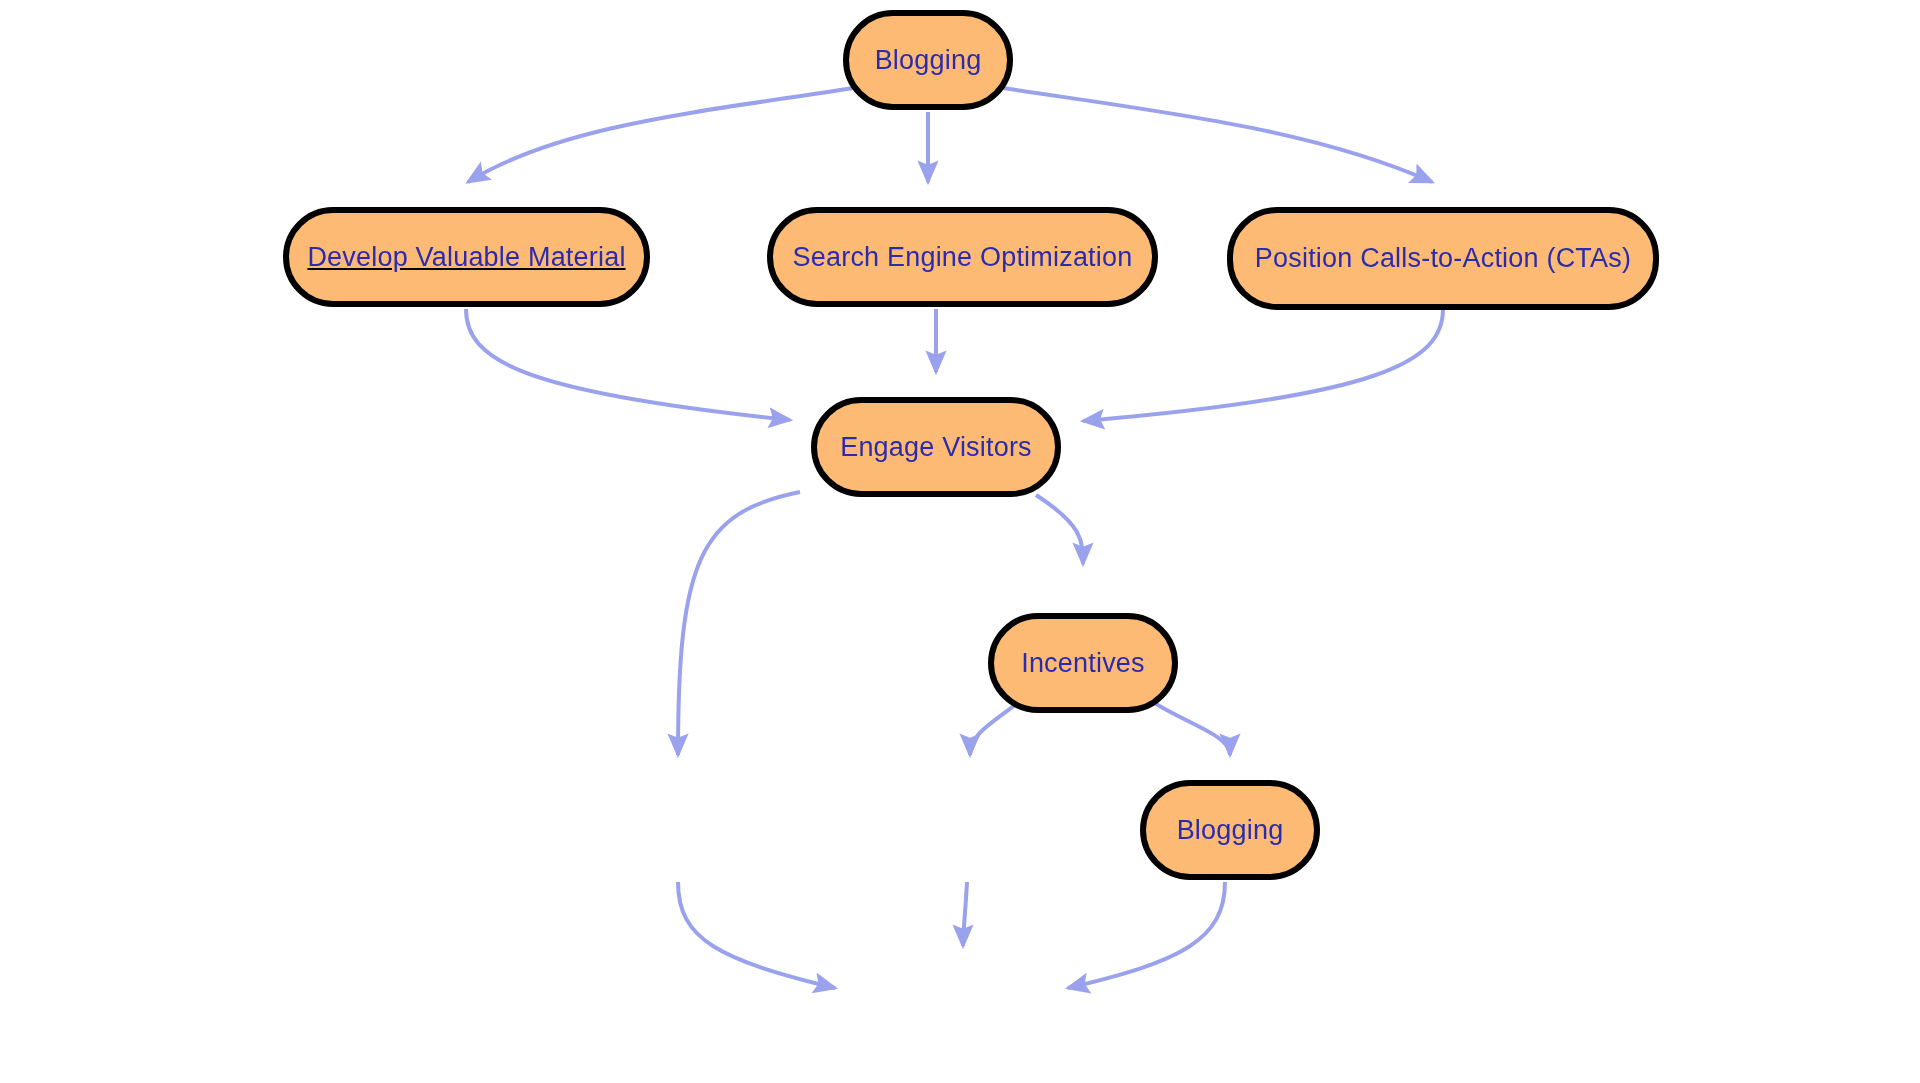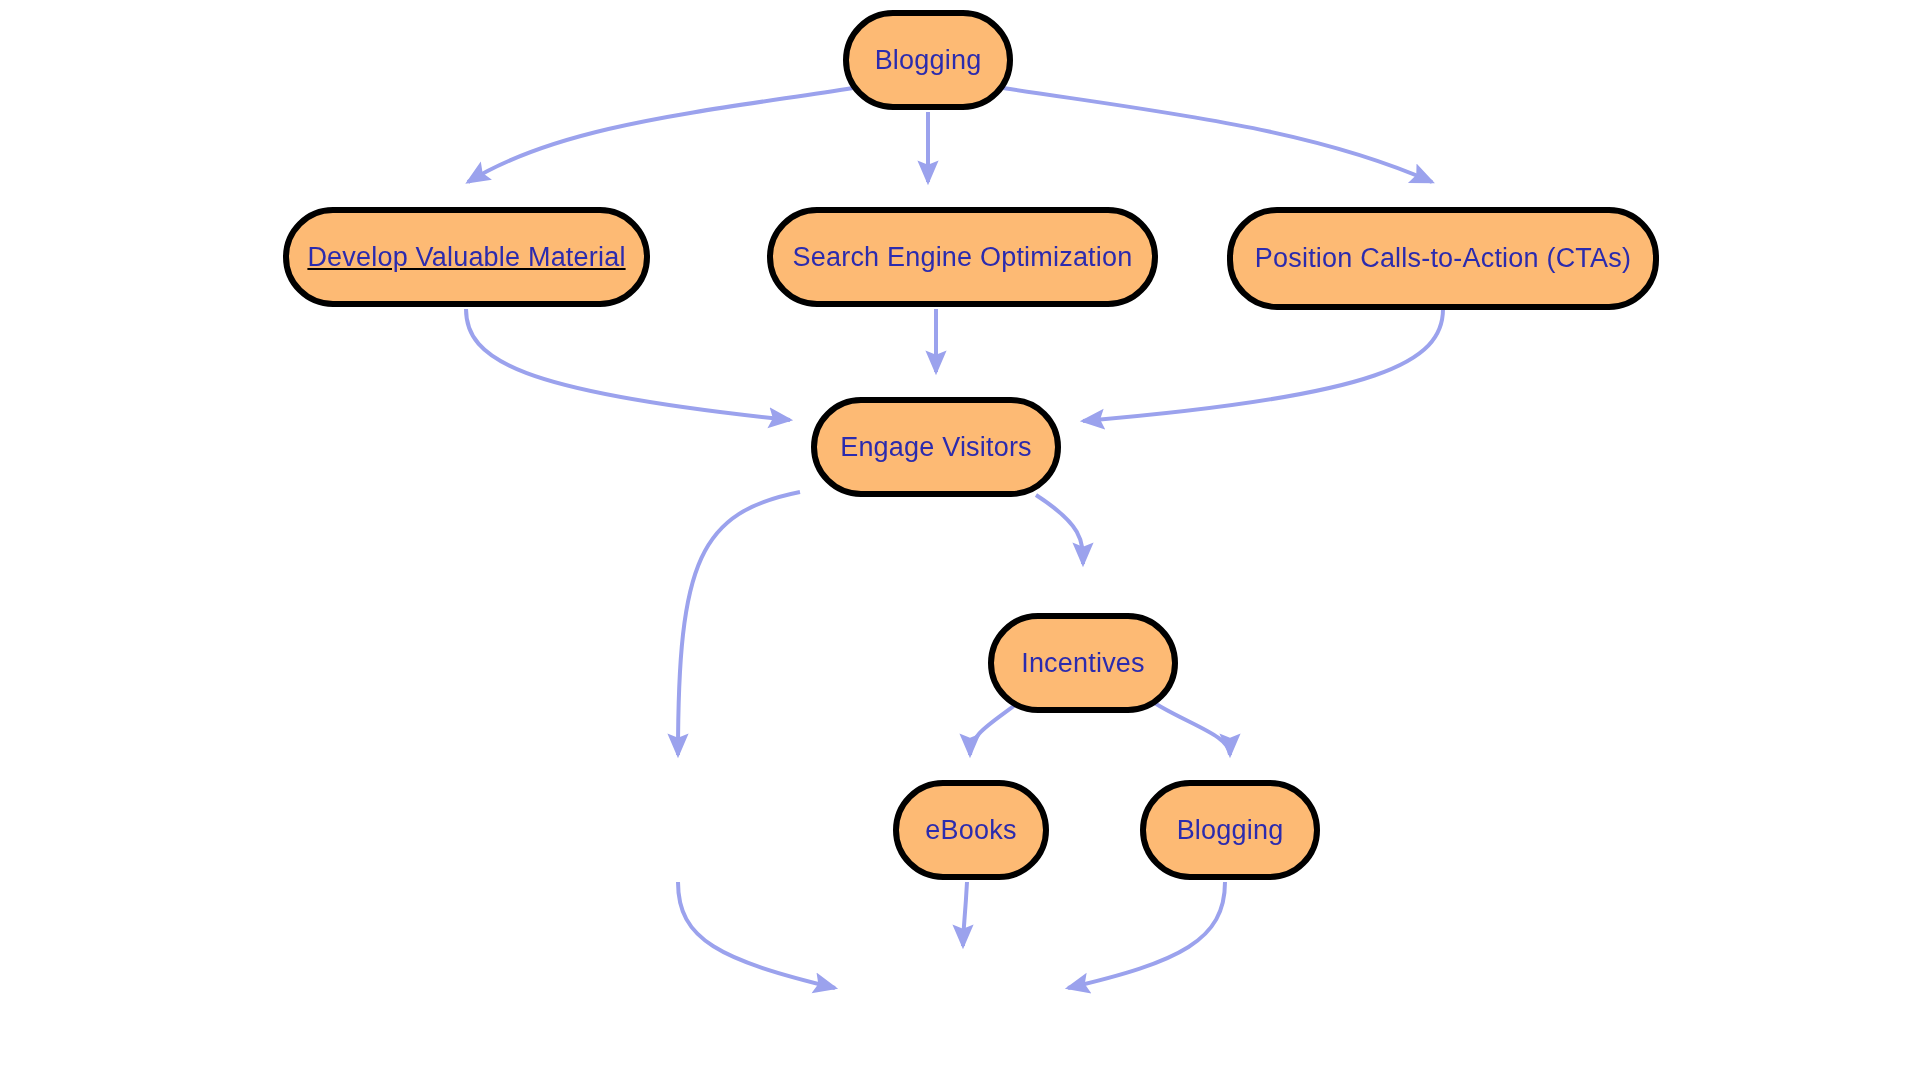--- a/index.html
+++ b/index.html
@@ -100,22 +100,19 @@
 
   <div class="node" style="left:811px; top:397px; width:250px; height:100px;">
     <span class="node-label">Engage Visitors</span>
   </div>
 
   <div class="node" style="left:988px; top:581px; width:190px; height:100px;margin-top:32px;">
     <span class="node-label">Incentives</span>
   </div>
 
 
-  <div class="node" style="left:893px; top:780px; width:156px; height:100px;">
-    <span class="node-label">eBooks</span>
-  </div>
 
   <div class="node" style="left:1140px; top:780px; width:180px; height:100px;">
     <span class="node-label">Blogging</span>
   </div>
 
 
 </div>
 
 </body></html>

